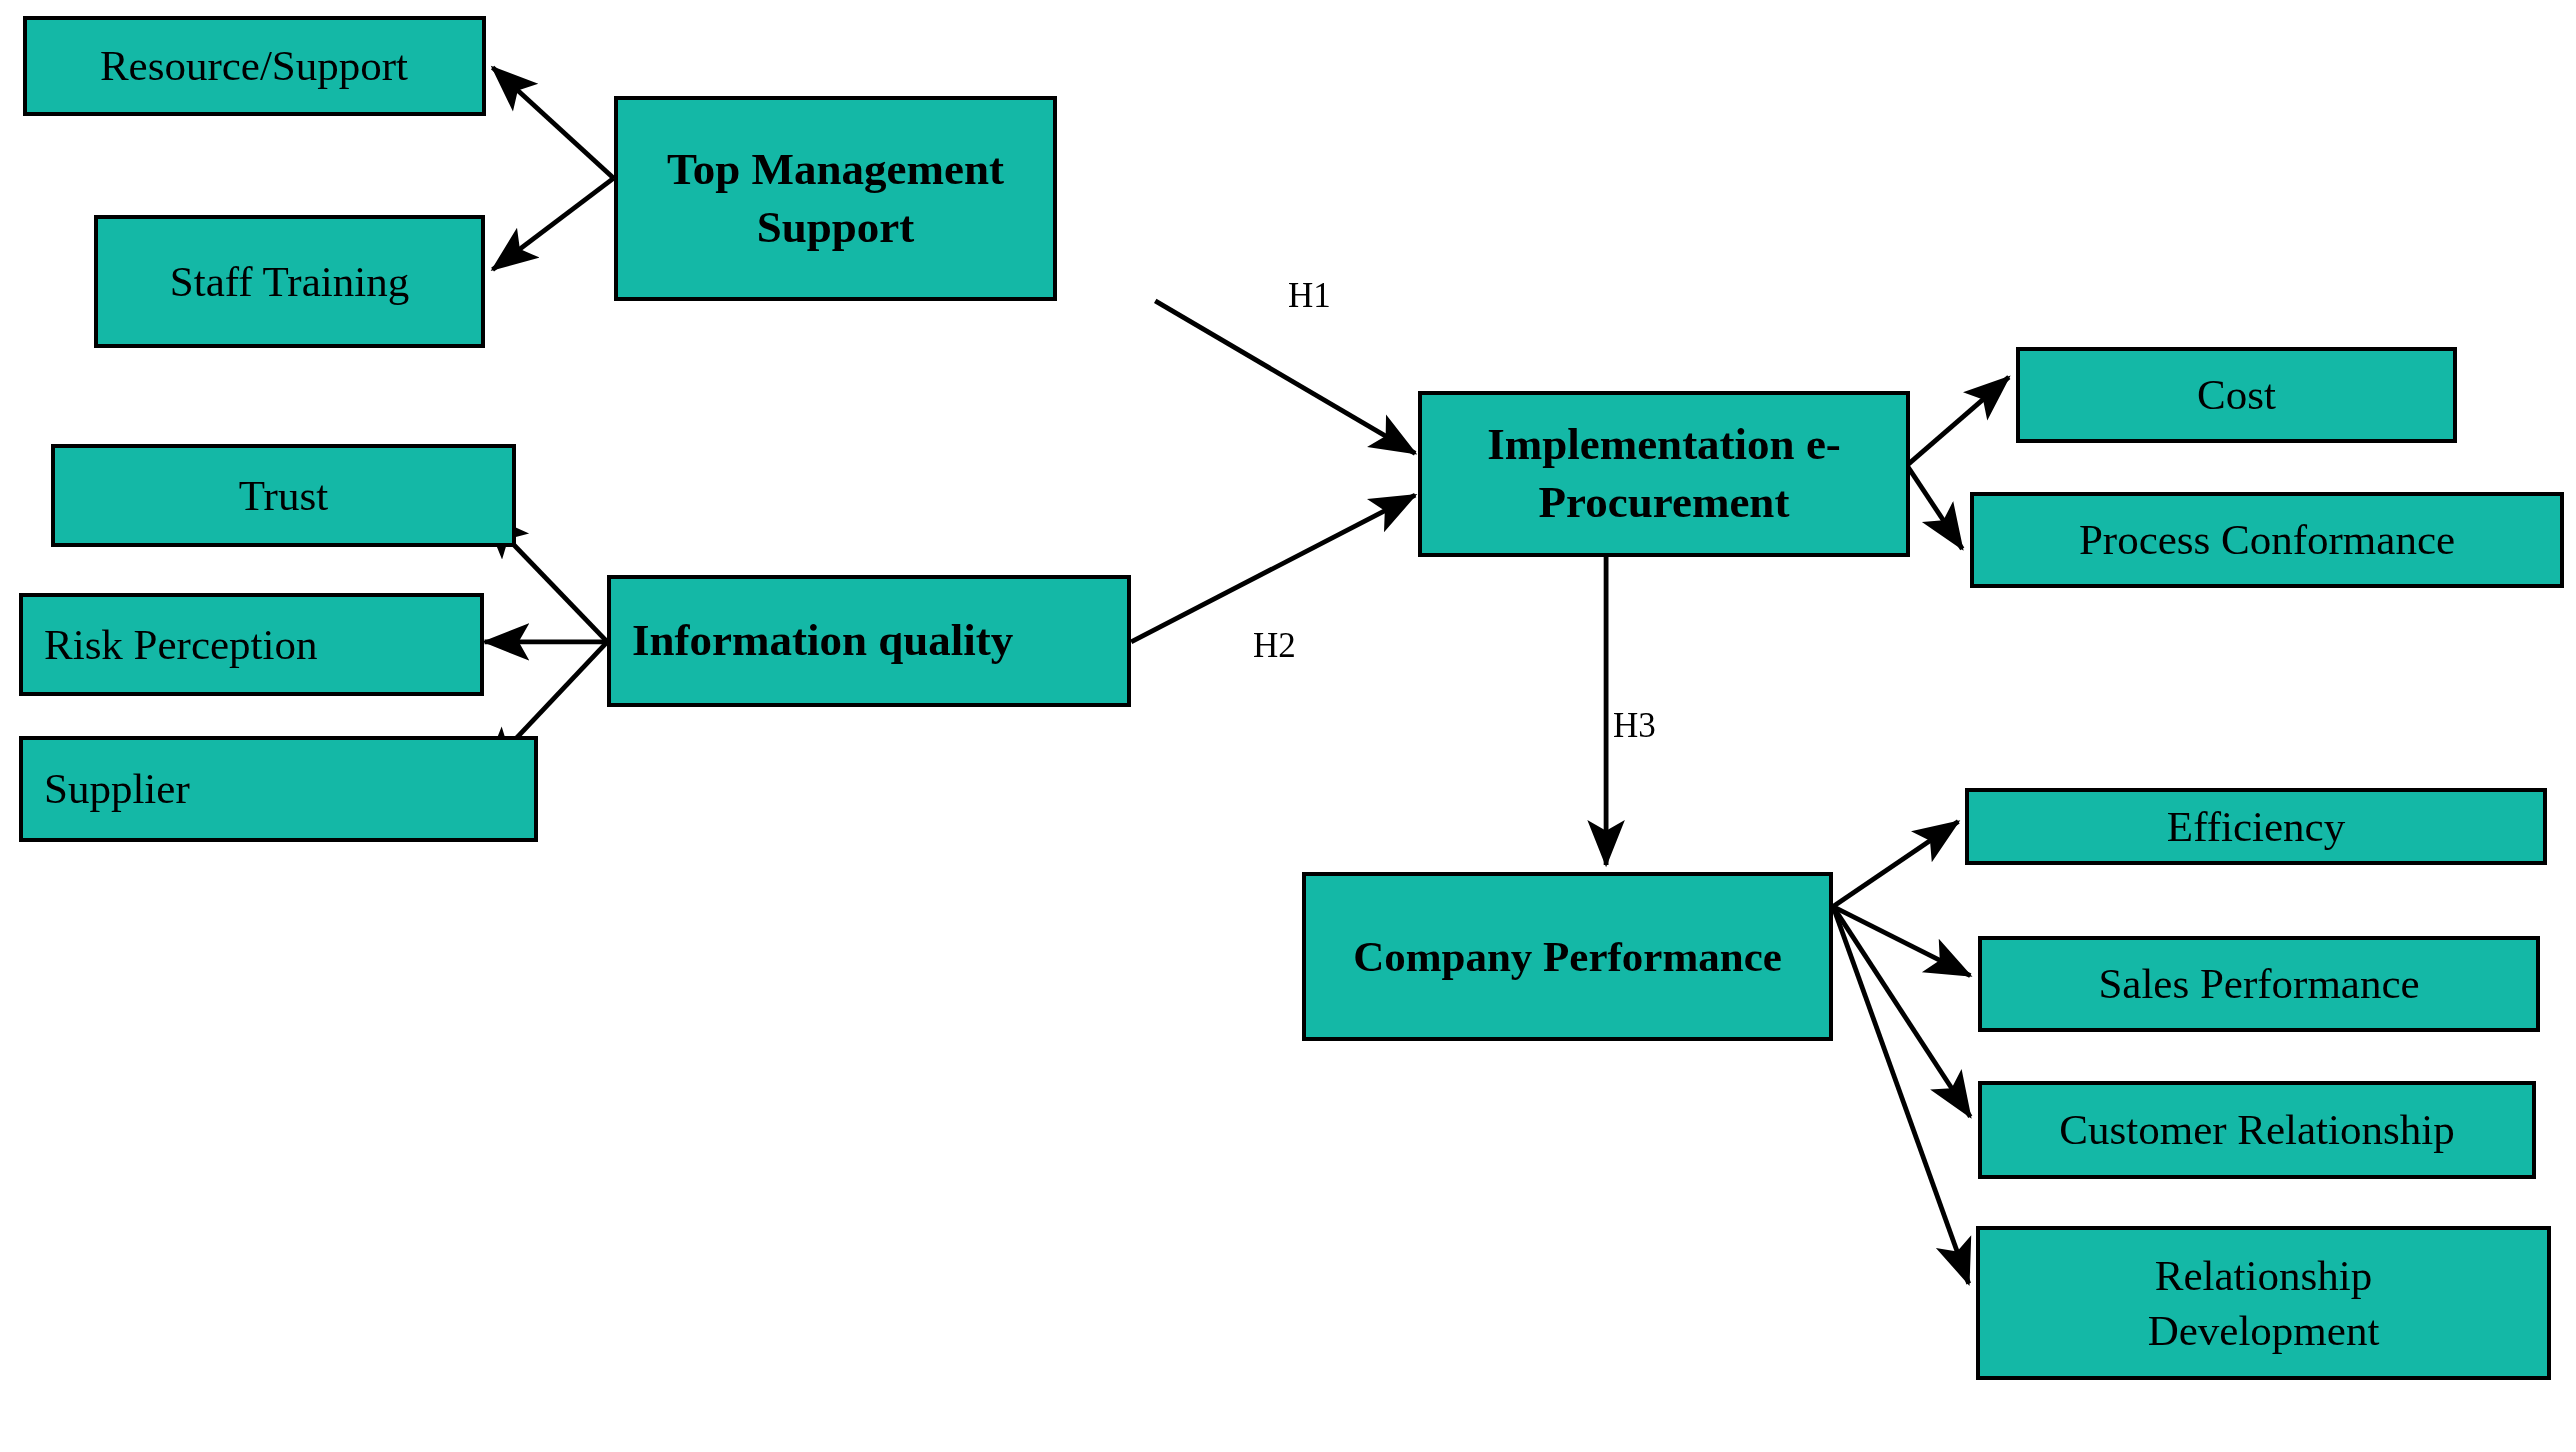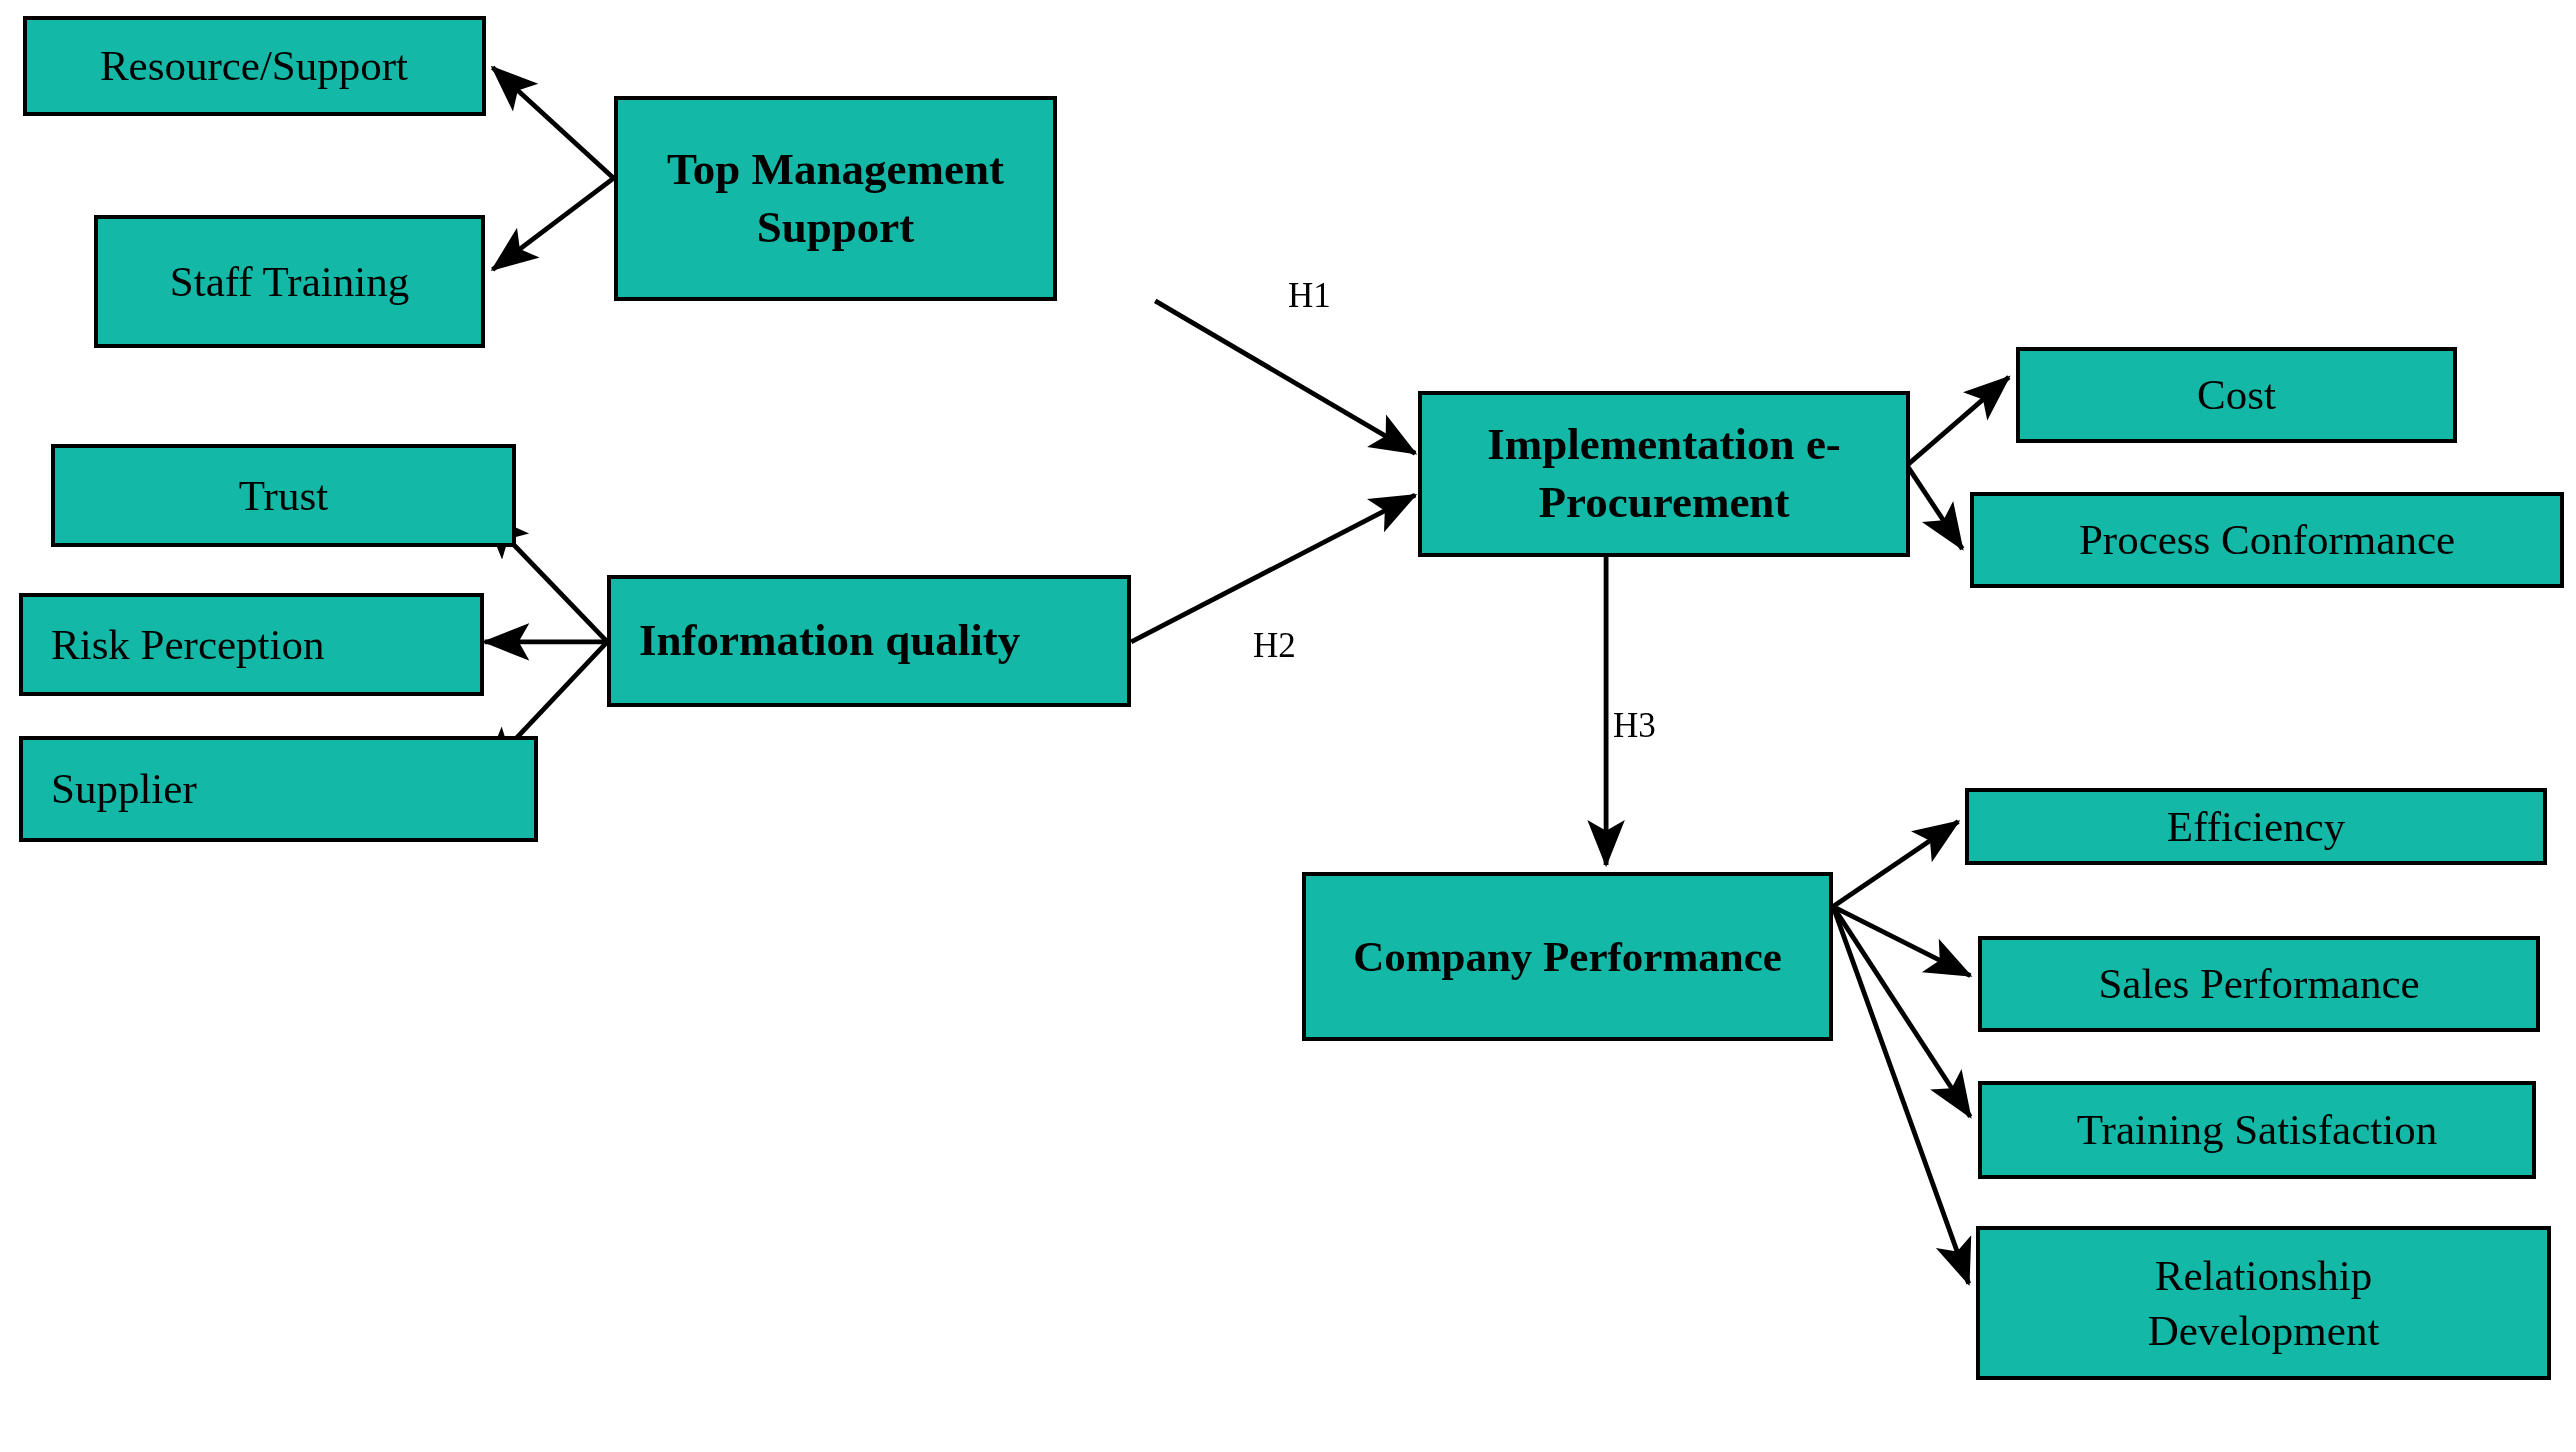--- a/index.html
+++ b/index.html
@@ -25,21 +25,21 @@
     align-items: center;
     color: #000000;
     z-index: 5;
   }
   .node .label {
     display: block;
     width: 100%;
     line-height: 1.28;
   }
   .center     { justify-content: center; text-align: center; }
-  .left       { justify-content: flex-start; text-align: left; padding-left: 28px; }
+  .left       { justify-content: flex-start; text-align: left; padding-left: 21px; }
   .bold .label { font-weight: bold; }
   .t54  { font-size: 43px; }
   .t56  { font-size: 45px; }
 
   .hlabel {
     position: absolute;
     font-family: "Liberation Serif", "DejaVu Serif", serif;
     font-size: 35px;
     color: #000000;
     z-index: 6;
@@ -142,21 +142,21 @@
 
   <div class="node center t54" style="left:1965px; top:788px; width:582px; height:77px;">
     <span class="label">Efficiency</span>
   </div>
 
   <div class="node center t54" style="left:1978px; top:936px; width:562px; height:96px;">
     <span class="label">Sales Performance</span>
   </div>
 
   <div class="node center t54" style="left:1978px; top:1081px; width:558px; height:98px;">
-    <span class="label">Training Satisfaction</span>
+    <span class="label">Customer Relationship</span>
   </div>
 
   <div class="node center t54" style="left:1976px; top:1226px; width:575px; height:154px; padding:0 72px;">
     <span class="label">Relationship Development</span>
   </div>
 
   <div class="hlabel" style="left:1288px; top:276px;">H1</div>
 
   <div class="hlabel" style="left:1253px; top:626px;">H2</div>
 

